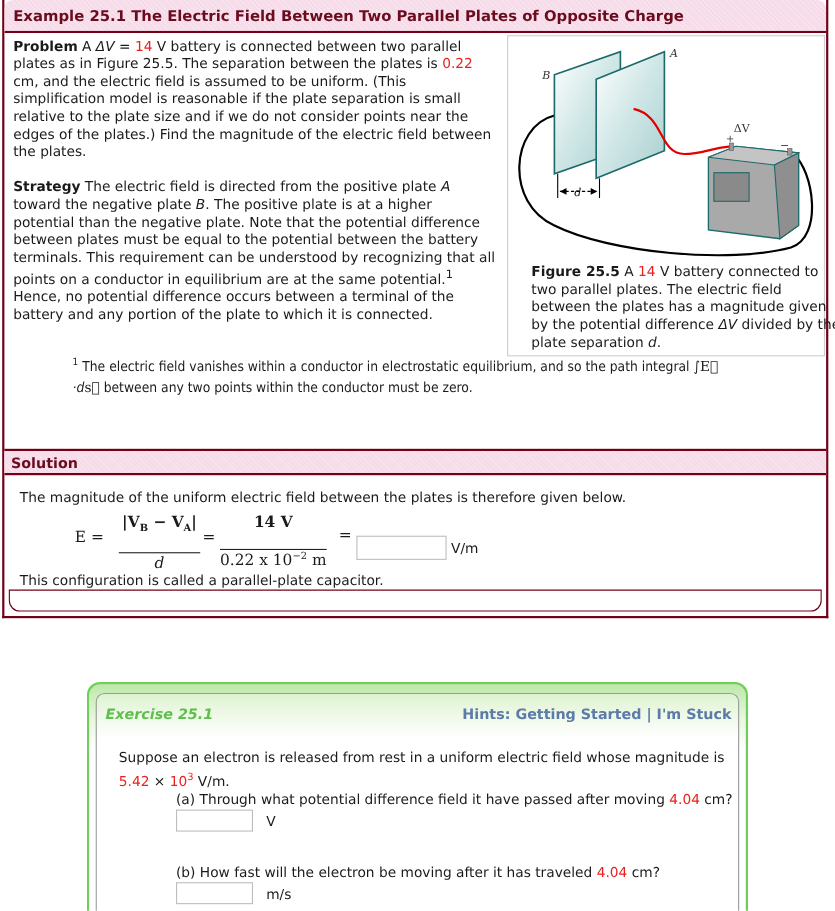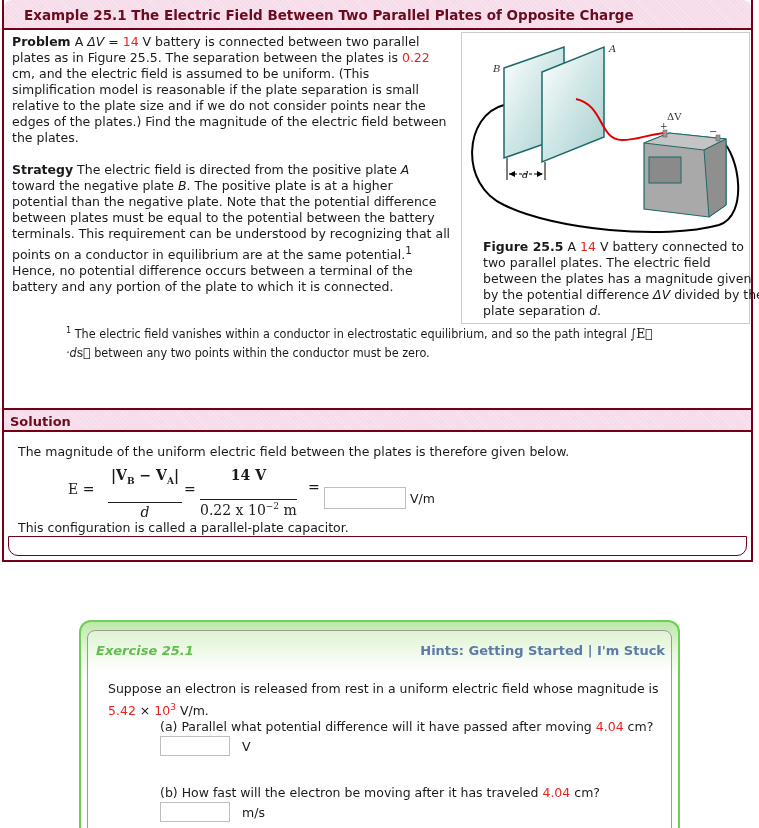--- a/index.html
+++ b/index.html
@@ -12,21 +12,21 @@
   .example {
     position: absolute; left: 2px; top: 0; width: 751px; height: 562px;
     border: 2px solid #730017; border-top: none;
     box-sizing: border-box;
   }
   .ex-inner {
     position: absolute; left: 0; top: 0; right: 0; height: 408px;
     border-bottom: 2px solid #730017;
   }
   .ex-title {
-    height: 30px; box-sizing: border-box; padding: 7px 10px 0 20px;
+    height: 30px; box-sizing: border-box; padding: 7px 10px 0 8px;
     background: #f6dbe9;
     background-image: repeating-linear-gradient(45deg, rgba(255,255,255,0.25) 0 1px, transparent 1px 3px);
     border-bottom: 2px solid #730017;
     border-top-left-radius: 8px; border-top-right-radius: 8px;
     font-weight: bold; font-size: 13.5px; color: #6b0b1e;
   }
   .problem-text {
     position: absolute; left: 8px; top: 34px; width: 440px;
     line-height: 16px;
   }
@@ -199,21 +199,21 @@
       <span class="ex-hints">
         <span>Hints: </span><a>Getting Started</a><span> | </span><a>I'm Stuck</a>
       </span>
     </div>
 
     <div class="ex-text">
       <span>Suppose an electron is released from rest in a uniform electric field whose magnitude is </span><span class="red">5.42</span><span> × </span><span class="red">10</span><sup class="red">3</sup><span> V/m.</span>
     </div>
 
     <div class="q-block" style="top:88px;">
-      <div><span>(a) Parallel what potential difference will it have passed after moving </span><span class="red">4.04</span><span> cm?</span></div>
+      <div><span>(a) Through what potential difference field it have passed after moving </span><span class="red">4.04</span><span> cm?</span></div>
       <div class="q-input-row">
         <input class="q-input" type="text" value="" style="">
         <span class="q-unit">V</span>
       </div>
     </div>
 
     <div class="q-block" style="top:154px;">
       <div><span>(b) How fast will the electron be moving after it has traveled </span><span class="red">4.04</span><span> cm?</span></div>
       <div class="q-input-row">
         <input class="q-input" type="text" value="" style="">

